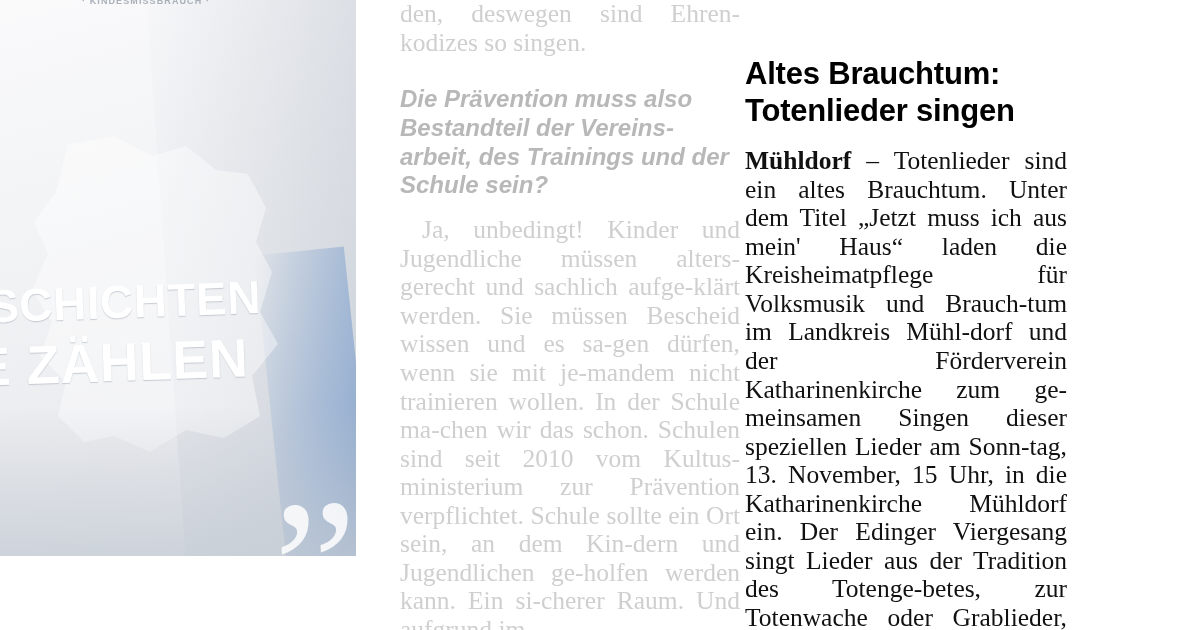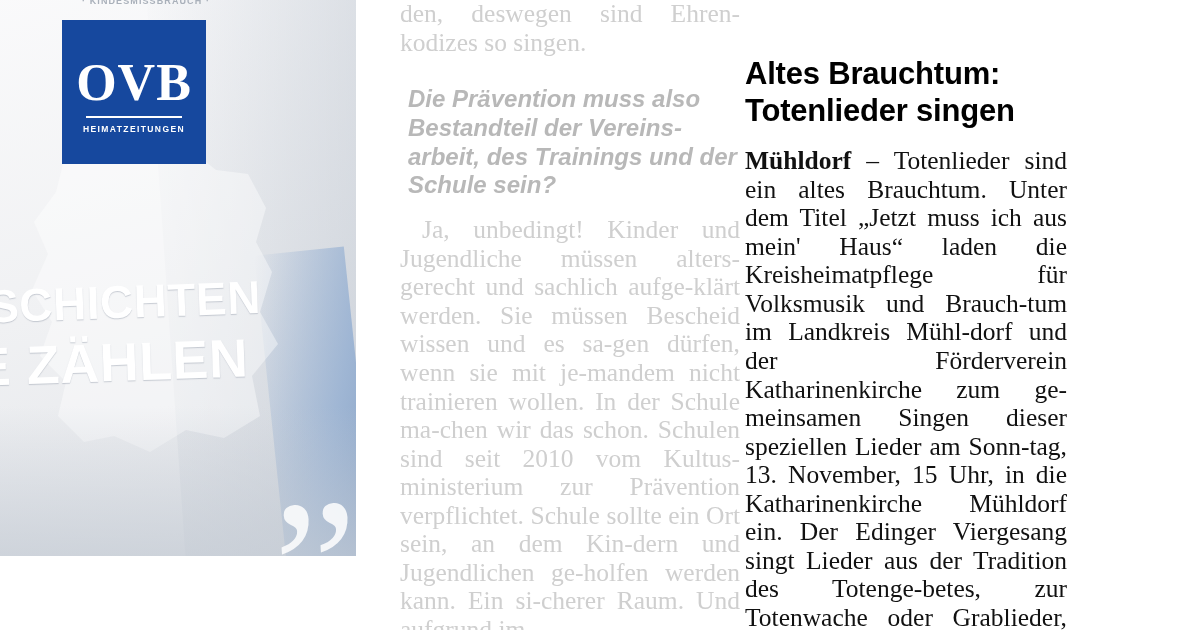--- a/index.html
+++ b/index.html
@@ -247,32 +247,27 @@
 
     <div class="top-caption">· KINDESMISSBRAUCH ·</div>
 
     <div class="photo-headline">
       <div>ESCHICHTEN</div>
       <div class="line2">IE ZÄHLEN</div>
     </div>
 
     <div class="quote-mark">„</div>
 
-    <div class="logo">
-      <div class="logo-main">OVB</div>
-      <div class="logo-rule"></div>
-      <div class="logo-sub">HEIMATZEITUNGEN</div>
-    </div>
   </div>
 
   <div class="article-area">
 
     <div class="col col-left">
       <p class="body-text p-first">den, deswegen sind Ehren-kodizes so singen.</p>
-      <p class="q-text" style="margin-top:28px;margin-left:8px;">Die Prävention muss also Bestandteil der Vereins-arbeit, des Trainings und der Schule sein?</p>
+      <p class="q-text" style="margin-top:28px;">Die Prävention muss also Bestandteil der Vereins-arbeit, des Trainings und der Schule sein?</p>
       <p class="body-text p-indent">Ja, unbedingt! Kinder und Jugendliche müssen alters-gerecht und sachlich aufge-klärt werden. Sie müssen Bescheid wissen und es sa-gen dürfen, wenn sie mit je-mandem nicht trainieren wollen. In der Schule ma-chen wir das schon. Schulen sind seit 2010 vom Kultus-ministerium zur Prävention verpflichtet. Schule sollte ein Ort sein, an dem Kin-dern und Jugendlichen ge-holfen werden kann. Ein si-cherer Raum. Und aufgrund im</p>
     </div>
 
     <div class="col col-right">
       <h2 class="headline">Altes Brauchtum: Totenlieder singen</h2>
       <p class="body-text p-first"><span class="dateline">Mühldorf</span><span> – </span><span>Totenlieder sind ein altes Brauchtum. Unter dem Titel „Jetzt muss ich aus mein' Haus“ laden die Kreisheimatpflege für Volksmusik und Brauch-tum im Landkreis Mühl-dorf und der Förderverein Katharinenkirche zum ge-meinsamen Singen dieser speziellen Lieder am Sonn-tag, 13. November, 15 Uhr, in die Katharinenkirche Mühldorf ein. Der Edinger Viergesang singt Lieder aus der Tradition des Totenge-betes, zur Totenwache oder Grablieder, die in</span></p>
     </div>
 
     <div class="fade-right"></div>
   </div>

